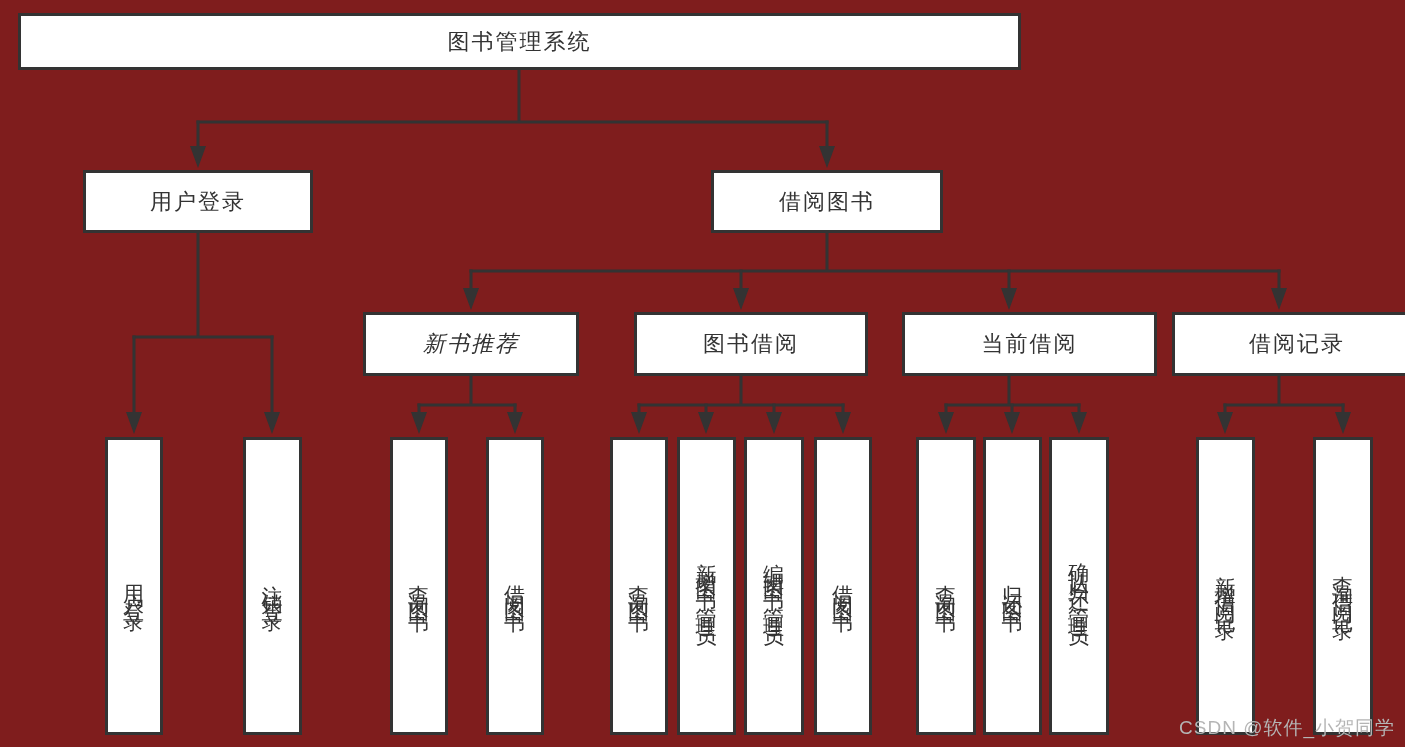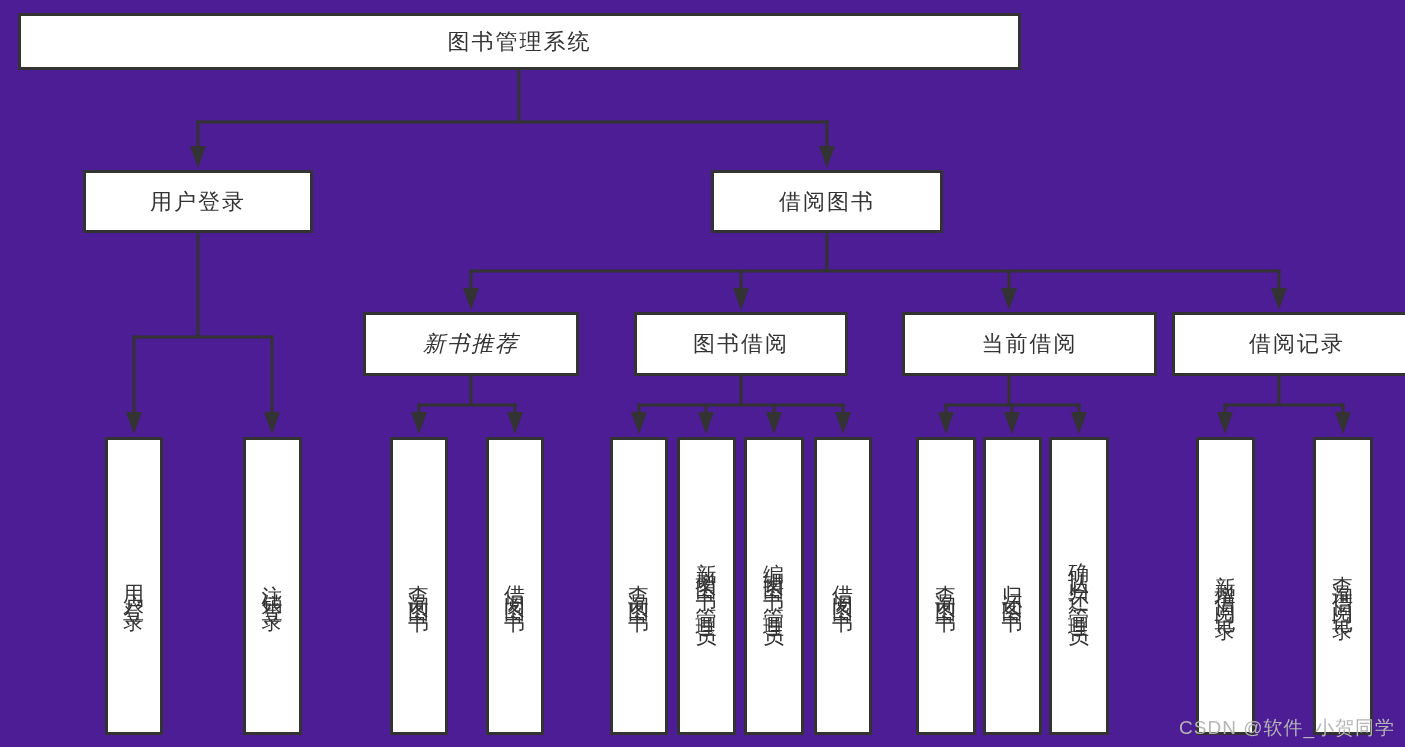--- a/index.html
+++ b/index.html
@@ -1,20 +1,20 @@
 <!DOCTYPE html>
 <html><head>
 <meta charset="utf-8">
 <style>
   html, body { margin: 0; padding: 0; background: #ffffff; }
   .canvas {
     position: relative;
     width: 1405px;
     height: 747px;
-    background: #4c1d95;
+    background: #7f1d1d;
     font-family: "Liberation Sans", sans-serif;
     overflow: hidden;
   }
   .connector-layer {
     position: absolute;
     left: 0; top: 0;
     width: 1405px; height: 747px;
     pointer-events: none;
   }
   .node {
@@ -141,21 +141,21 @@
   <div class="node h" style="left:83px; top:170px; width:230px; height:63px;">
     <span>用户登录</span>
   </div>
   <div class="node h" style="left:711px; top:170px; width:232px; height:63px;">
     <span>借阅图书</span>
   </div>
 
   <div class="node h" style="left:363px; top:312px; width:216px; height:64px;font-style:italic;">
     <span>新书推荐</span>
   </div>
-  <div class="node h" style="left:634px; top:312px; width:214px; height:64px;">
+  <div class="node h" style="left:634px; top:312px; width:234px; height:64px;">
     <span>图书借阅</span>
   </div>
   <div class="node h" style="left:902px; top:312px; width:255px; height:64px;">
     <span>当前借阅</span>
   </div>
   <div class="node h" style="left:1172px; top:312px; width:250px; height:64px;">
     <span>借阅记录</span>
   </div>
 
   <div class="node leaf" style="left:105px; top:437px; width:58px; height:298px;">

